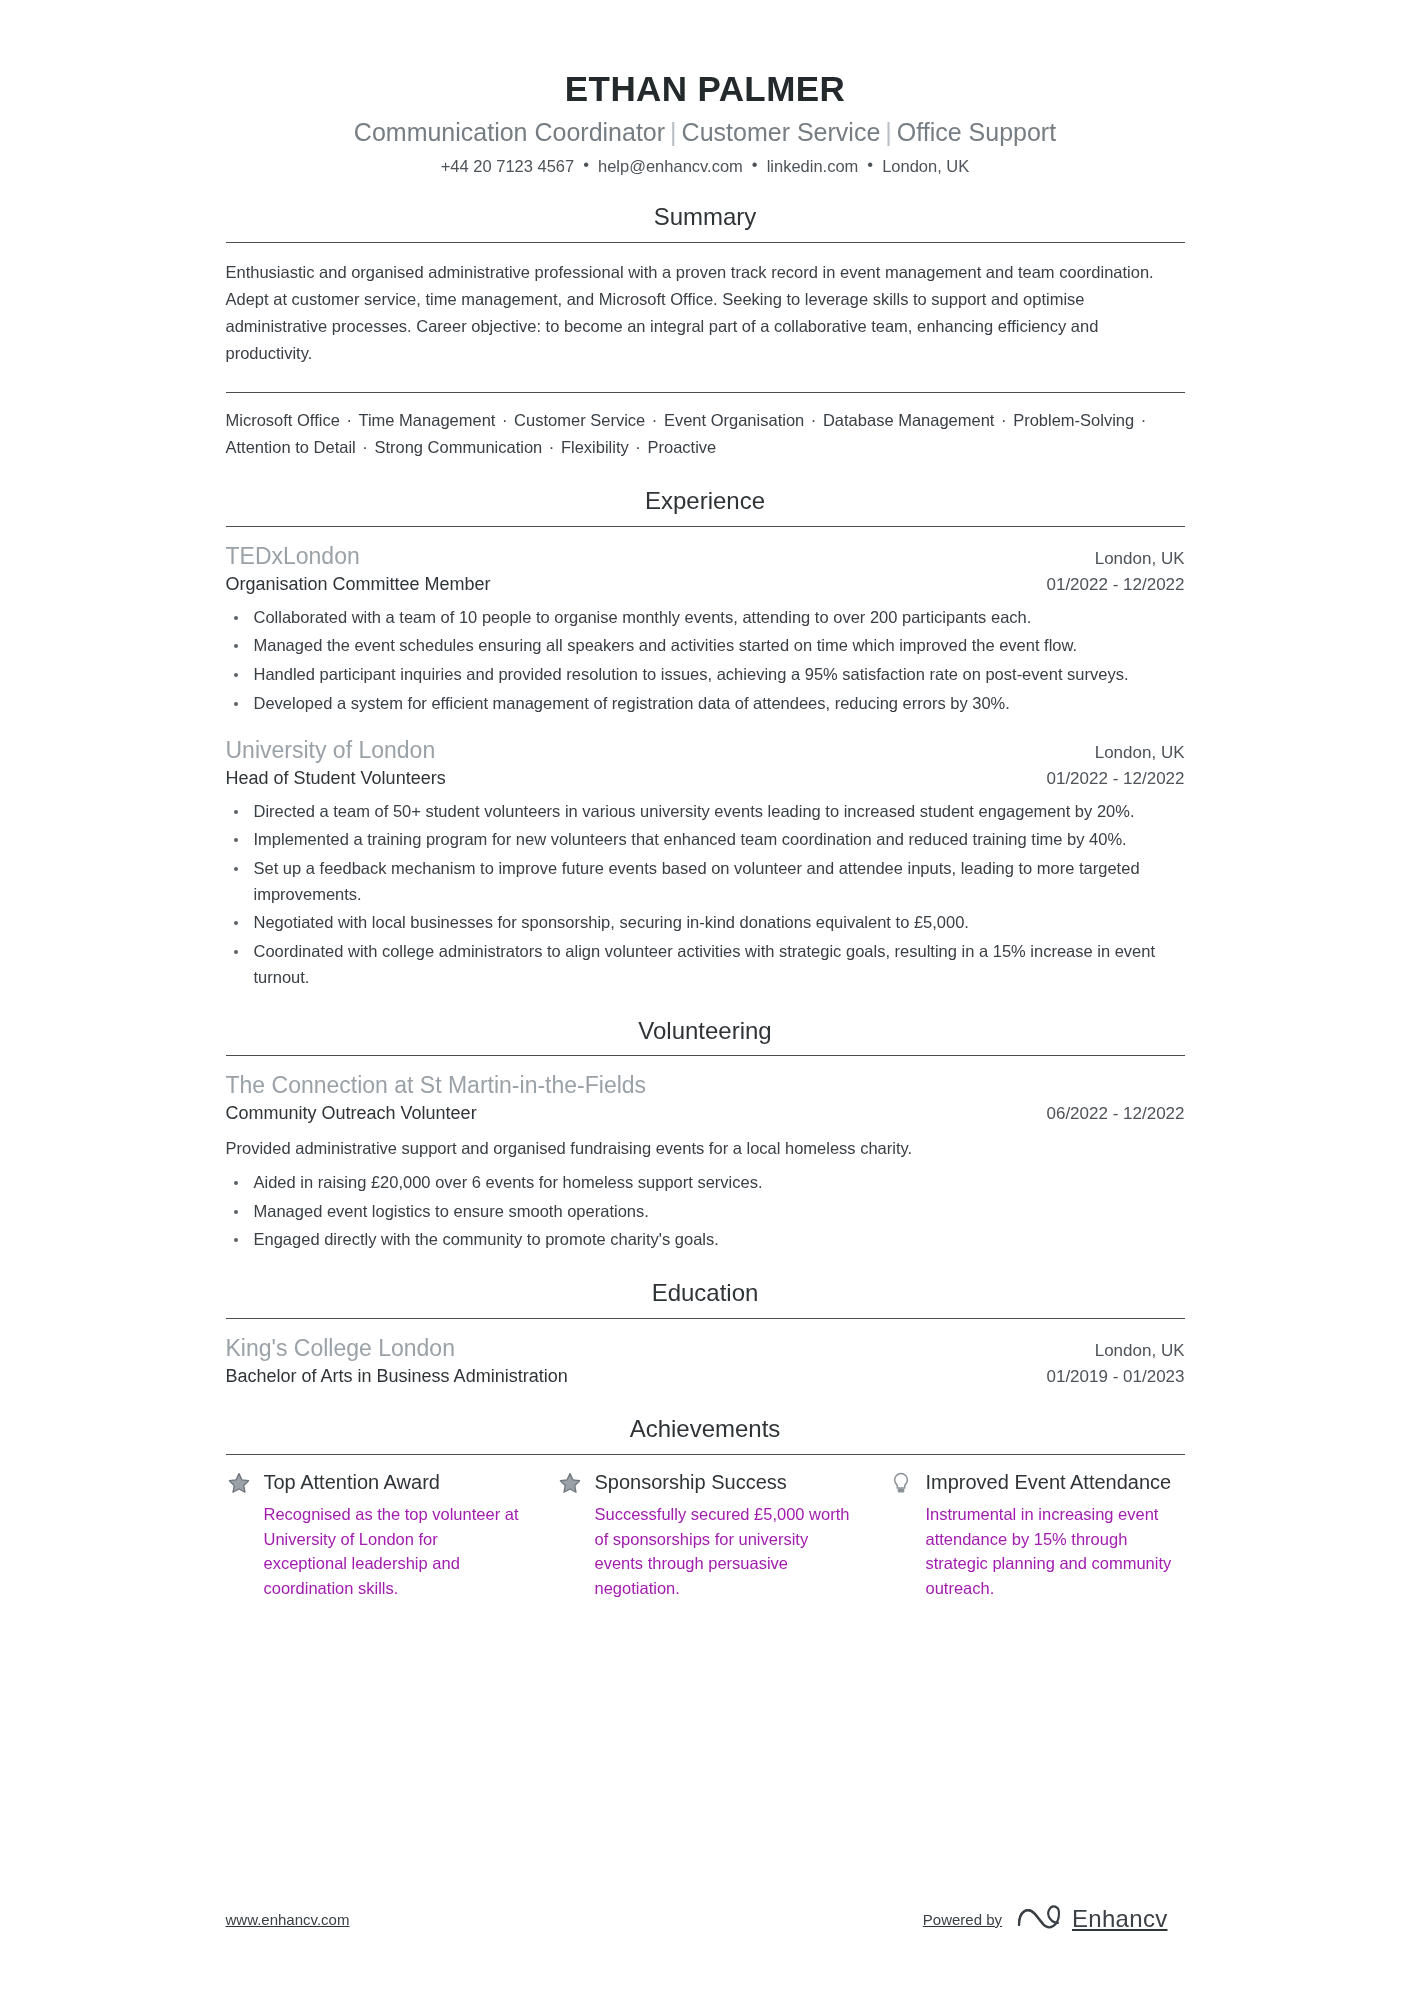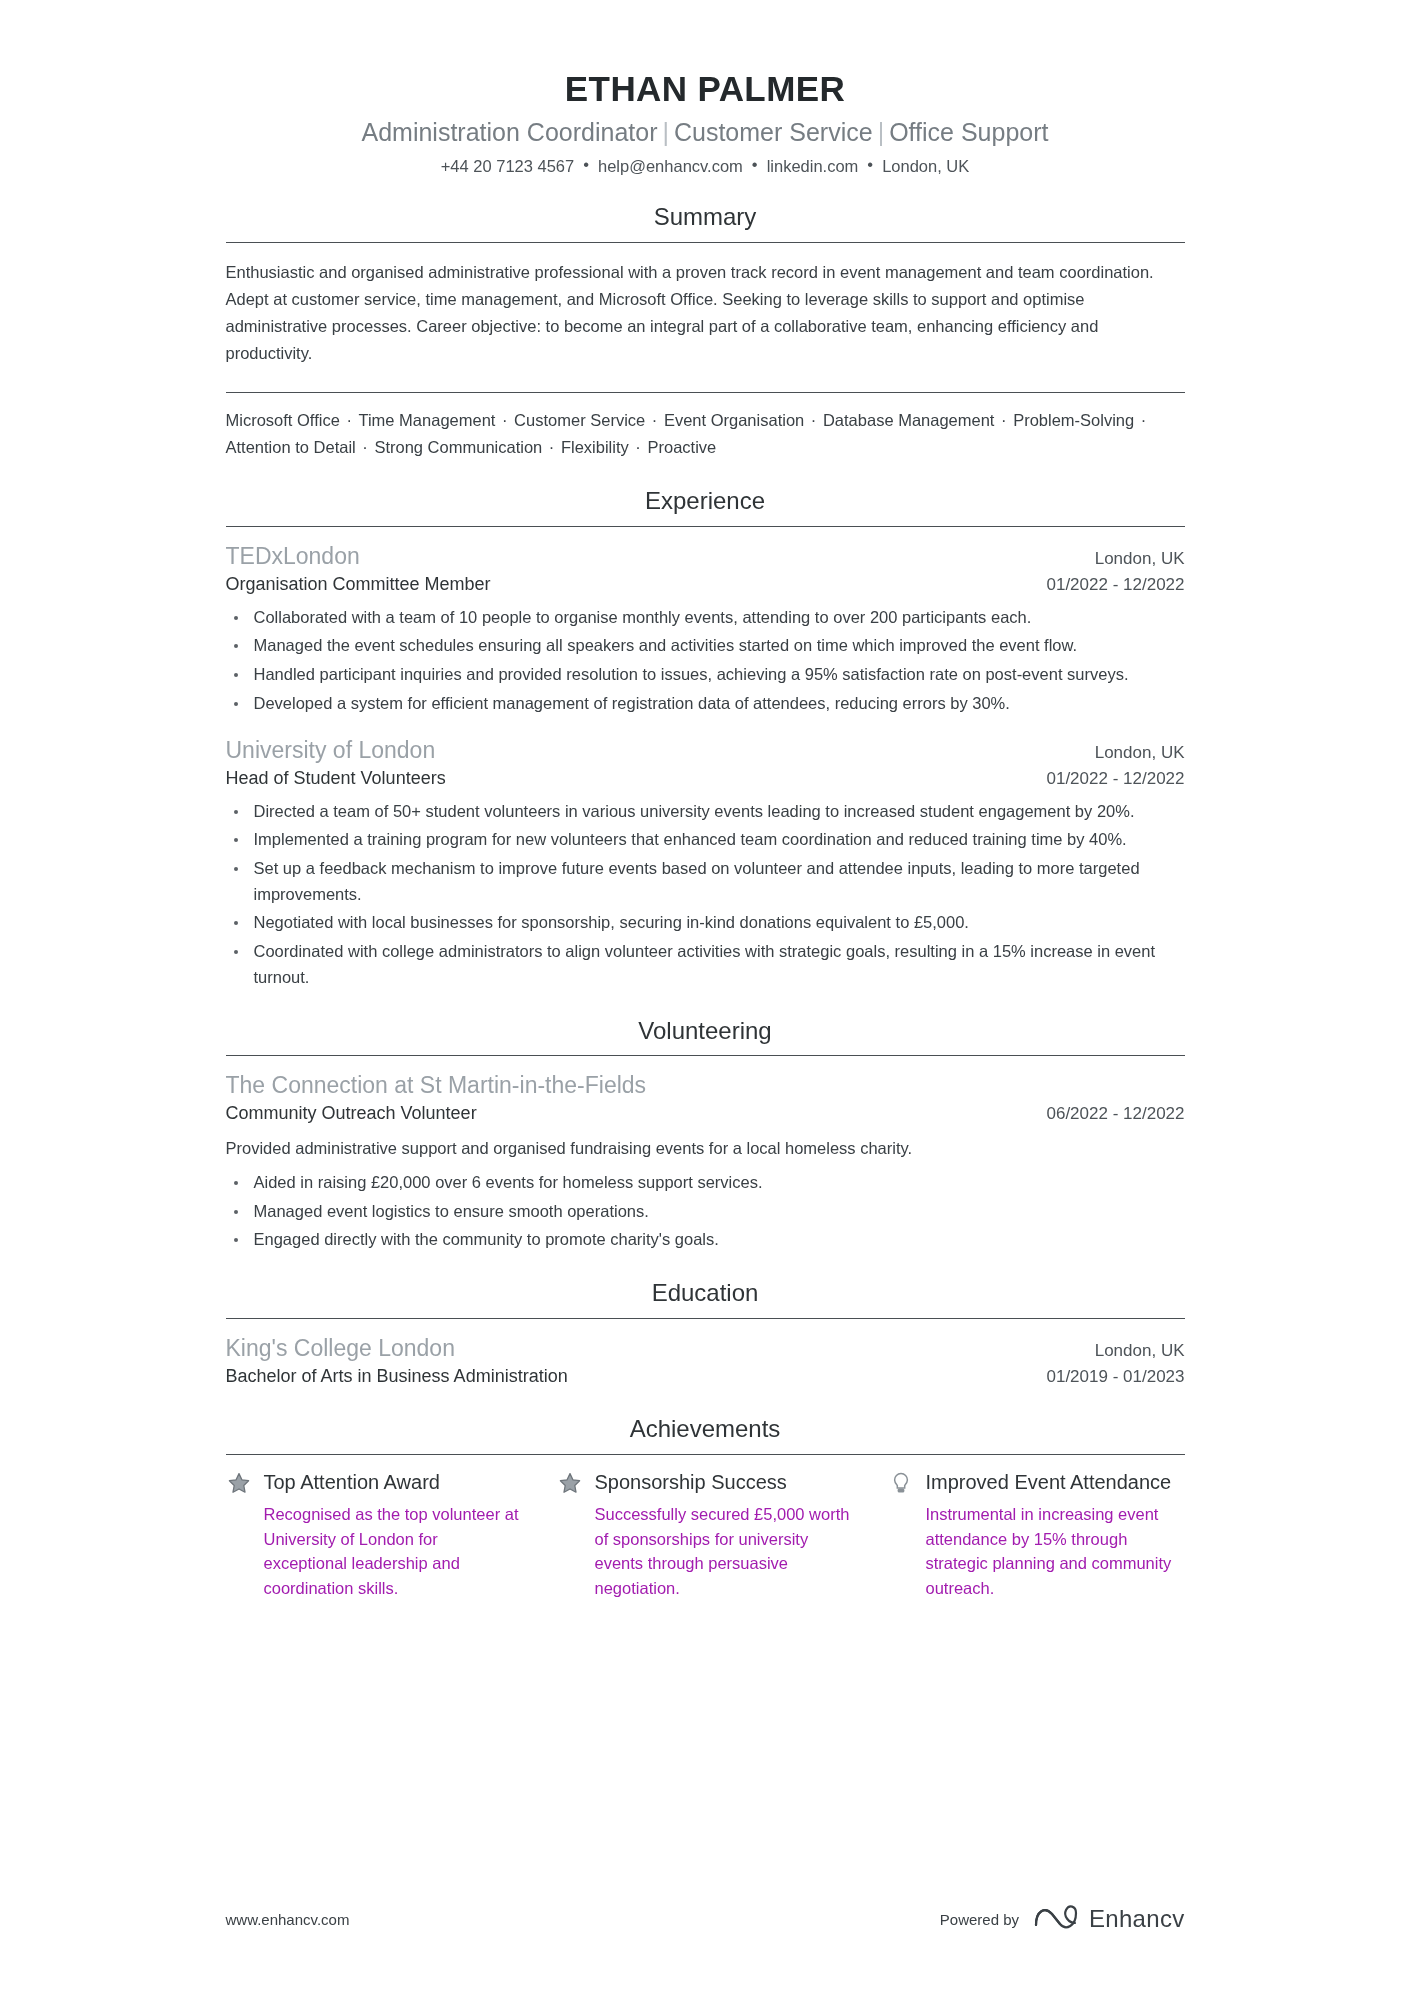--- a/index.html
+++ b/index.html
@@ -181,25 +181,26 @@
     line-height: 1.5;
     color: #a21caf;
     margin-top: 6px;
     padding-left: 38px;
   }
 
   
   .footer {
     position: absolute;
     left: 92px;
-    right: 92px;
+    right: 109px;
     bottom: 60px;
     display: flex;
     align-items: center;
     justify-content: space-between;
+    text-decoration: underline;
   }
   .footer-url {
     font-size: 15px;
     color: #3a4045;
   }
   .footer-right {
     display: flex;
     align-items: center;
     gap: 14px;
   }
@@ -219,21 +220,21 @@
   }
 </style>
 </head>
 <body>
 
 <div class="page">
 
   <div class="header">
     <div class="full-name">ETHAN PALMER</div>
     <div class="headline">
-      <span>Administration Coordinator</span><span class="bar">|</span><span>Customer Service</span><span class="bar">|</span><span>Office Support</span>
+      <span>Communication Coordinator</span><span class="bar">|</span><span>Customer Service</span><span class="bar">|</span><span>Office Support</span>
     </div>
     <div class="contact-line">
       <span>+44 20 7123 4567</span><span class="dot">•</span><span>help@enhancv.com</span><span class="dot">•</span><span>linkedin.com</span><span class="dot">•</span><span>London, UK</span>
     </div>
   </div>
 
   <div class="section">
     <div class="section-title">Summary</div>
     <hr class="rule">
     <p class="summary-text">Enthusiastic and organised administrative professional with a proven track record in event management and team coordination. Adept at customer service, time management, and Microsoft Office. Seeking to leverage skills to support and optimise administrative processes. Career objective: to become an integral part of a collaborative team, enhancing efficiency and productivity.</p>

